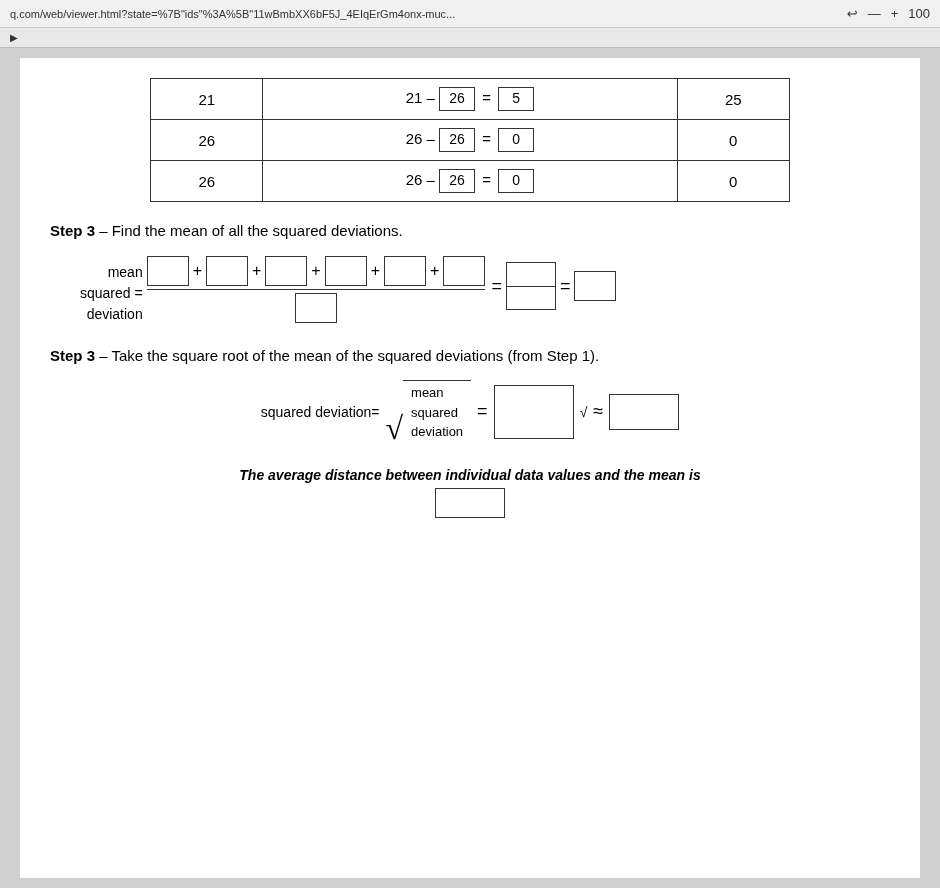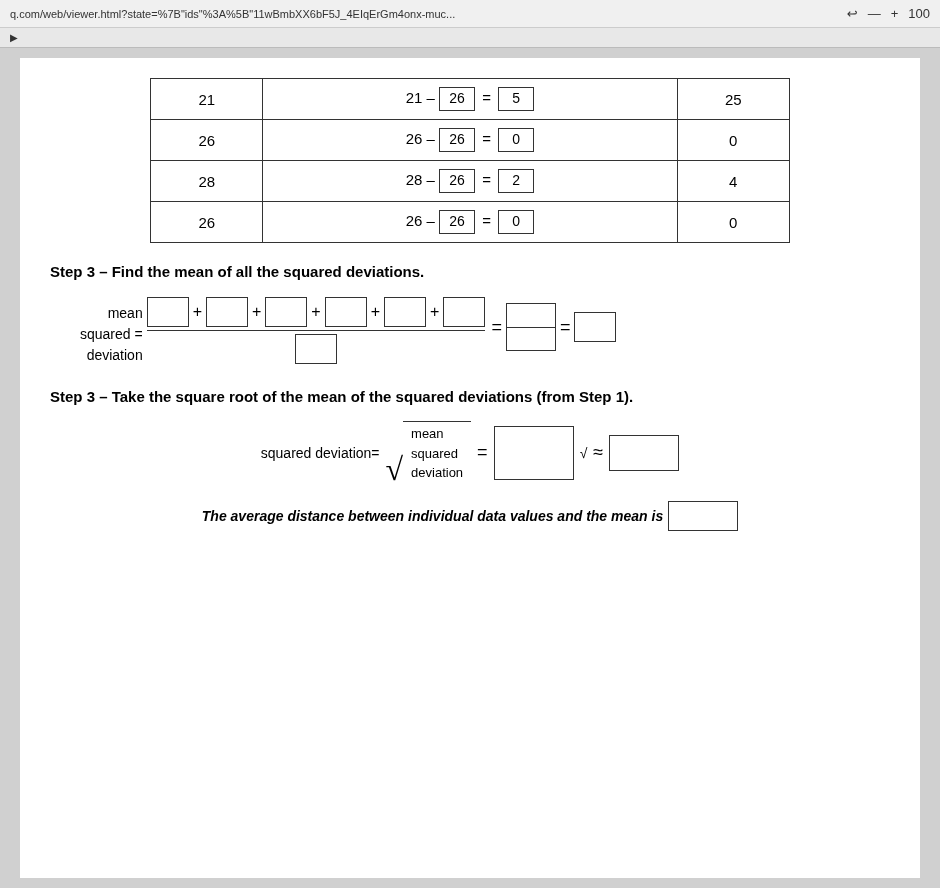--- a/index.html
+++ b/index.html
@@ -88,33 +88,34 @@
       margin: 0 3px;
     }
 
     
     .step-heading {
       font-size: 15px;
       font-weight: bold;
       margin: 18px 0 10px 0;
     }
     .step-heading span {
-      font-weight: bold;
+      font-weight: normal;
     }
 
     .italic-bold {
       font-style: italic;
       font-weight: bold;
       font-size: 14px;
       text-align: center;
-      margin-top: 16px;
+      margin-top: 23px;
       display: flex;
       align-items: center;
       justify-content: center;
       gap: 5px;
+      flex-direction: column;
     }
 
     .plus-sign {
       font-size: 16px;
     }
 
     .small-box {
       display: inline-block;
       border: 1.5px solid #333;
       width: 42px;
@@ -179,29 +180,20 @@
       <td>26</td>
       <td>
         26 – <span class="input-box">26</span>
         <span class="eq-sign">=</span>
         <span class="input-box">0</span>
       </td>
       <td>0</td>
     </tr>
 
 
-    <tr>
-      <td>28</td>
-      <td>
-        28 – <span class="input-box">26</span>
-        <span class="eq-sign">=</span>
-        <span class="input-box">2</span>
-      </td>
-      <td>4</td>
-    </tr>
 
     <tr>
       <td>26</td>
       <td>
         26 – <span class="input-box">26</span>
         <span class="eq-sign">=</span>
         <span class="input-box">0</span>
       </td>
       <td>0</td>
     </tr>

